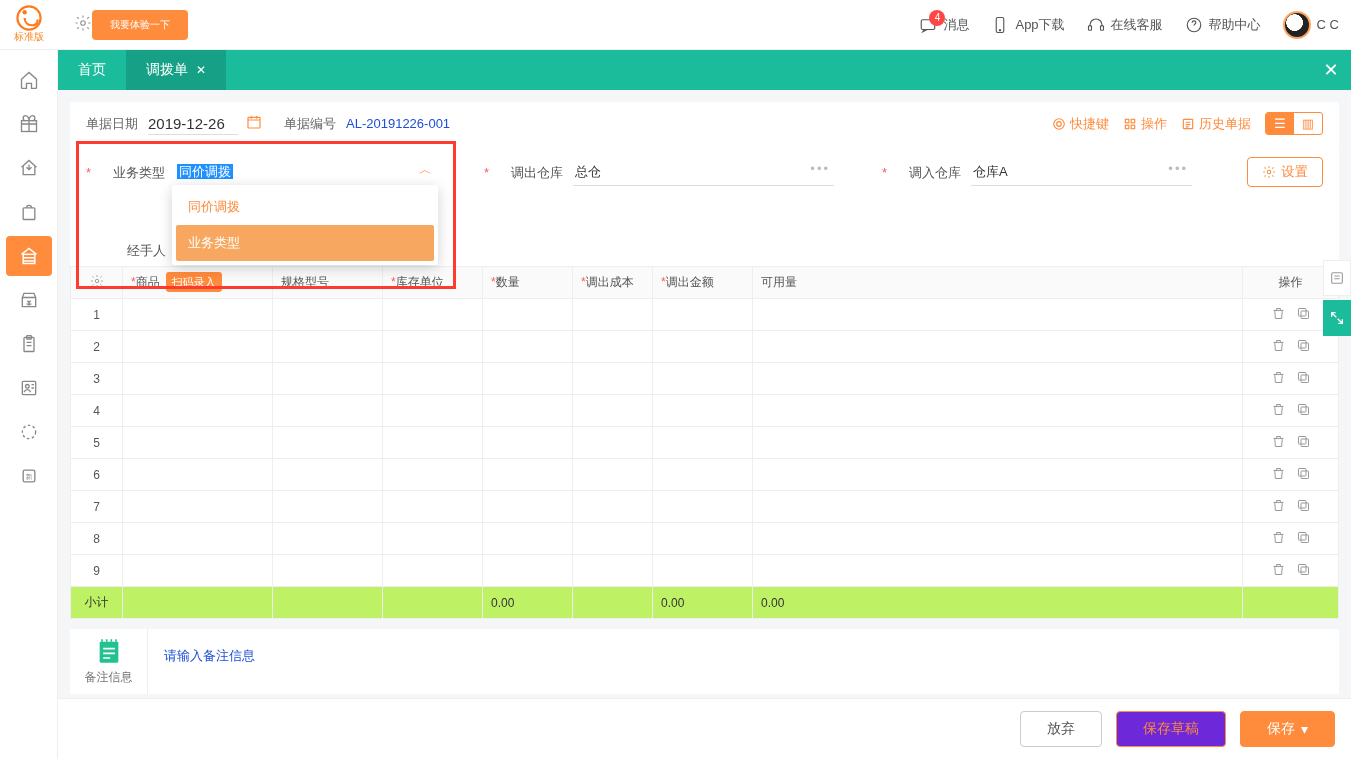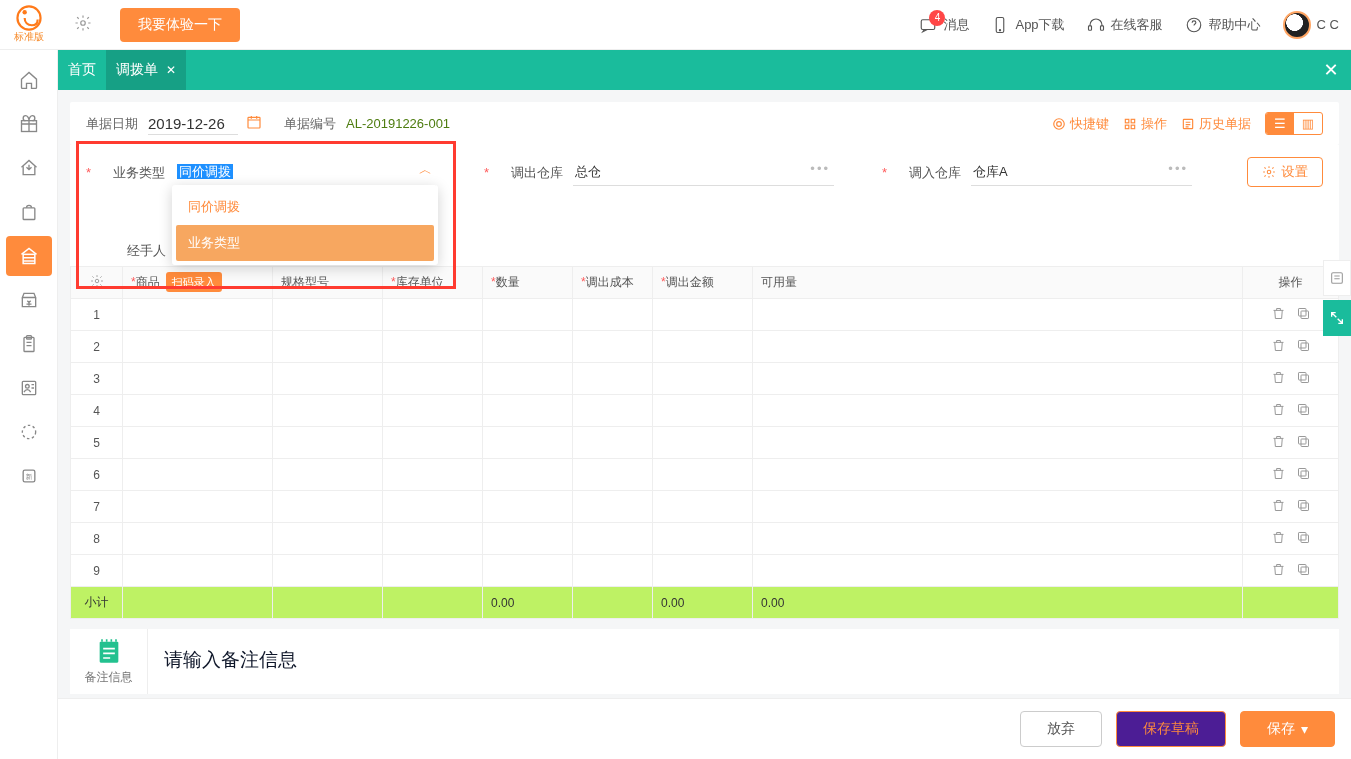--- a/index.html
+++ b/index.html
@@ -8,47 +8,47 @@
 
 .top-header { height: 50px; display: flex; align-items: center; border-bottom: 1px solid #eee; padding: 0 12px 0 0; }
 .logo-box { width: 58px; display: flex; flex-direction: column; align-items: center; justify-content: center; }
 .logo-box svg { width: 26px; height: 26px; }
 .logo-cap { font-size: 10px; color: #f78b2b; margin-top: -1px; }
 .search-box { display: flex; align-items: center; margin-left: 20px; width: 255px; border-bottom: 1px solid #ddd; height: 28px; }
 .search-box span { flex: 1; color: #333; font-size: 14px; }
 .chev { color: #f78b2b; font-size: 13px; }
 .gear-sm { margin-left: 16px; color: #999; }
 .gear-sm svg { width: 18px; height: 18px; }
-.orange-btn { background: #ff8b3c; color: #fff; border: none; border-radius: 4px; padding: 8px 18px; margin-left: 28px; font-size: 14px; cursor: pointer; }
+.orange-btn { background: #ff8b3c; color: #fff; border: none; border-radius: 4px; padding: 8px 18px; font-size: 10px; cursor: pointer; }
 .top-header-right { margin-left: auto; display: flex; align-items: center; gap: 22px; }
 .hri { display: flex; align-items: center; gap: 6px; color: #555; cursor: pointer; font-size: 13px; position: relative; }
 .hri svg { width: 18px; height: 18px; stroke: #555; }
 .badge { position: absolute; top: -6px; left: 10px; background: #ff4646; color: #fff; border-radius: 8px; font-size: 10px; min-width: 16px; height: 16px; display: flex; align-items: center; justify-content: center; padding: 0 4px; }
 .avatar { width: 28px; height: 28px; border-radius: 50%; background: radial-gradient(circle at 40% 40%, #fff 40%, #222 42%); border: 2px solid #ffa563; }
 
 
 .tab-bar { height: 40px; background: #1abc9c; display: flex; align-items: stretch; margin-left: 58px; }
-.tab { padding: 0 10px; display: flex; align-items: center; color: #fff; font-size: 14px; gap: 8px; cursor: pointer; }
+.tab { padding: 0 20px; display: flex; align-items: center; color: #fff; font-size: 14px; gap: 8px; cursor: pointer; }
 .tab.active { background: #16a085; }
 .tab-close { font-size: 12px; }
 .tab-bar-close { margin-left: auto; width: 40px; background: #1abc9c; display: flex; align-items: center; justify-content: center; color: #fff; font-size: 18px; cursor: pointer; }
 
 
 .sidebar { position: absolute; left: 0; top: 50px; bottom: 0; width: 58px; background: #fff; border-right: 1px solid #eee; display: flex; flex-direction: column; align-items: center; padding-top: 10px; gap: 4px; }
 .side-ic { width: 46px; height: 40px; display: flex; align-items: center; justify-content: center; color: #888; border-radius: 4px; cursor: pointer; }
 .side-ic svg { width: 20px; height: 20px; }
 .side-ic.active { background: #ff8b3c; color: #fff; }
 
 
 .page { position: absolute; left: 58px; right: 0; top: 90px; bottom: 0; display: flex; flex-direction: column; background: #f5f6f7; }
 .doc-head { background: #fff; margin: 12px 12px 0 12px; padding: 10px 16px; display: flex; align-items: center; font-size: 13px; border-radius: 2px; }
 .doc-head .lbl { color: #666; margin-right: 10px; }
 .doc-head .dt { color: #333; font-size: 15px; margin-right: 8px; border-bottom: 1px solid #ddd; padding: 2px 0; width: 90px; }
 .cal-ic { color: #ff8b3c; margin-right: 22px; }
-.doc-head .dn { color: #4d7c0f; }
+.doc-head .dn { color: #1d4ed8; }
 .doc-head-right { margin-left: auto; display: flex; align-items: center; gap: 14px; color: #666; }
 .orange-txt { color: #ff8b3c; display: flex; align-items: center; gap: 4px; cursor: pointer; text-align: center; }
 .view-toggle { display: flex; border: 1px solid #ff8b3c; border-radius: 3px; overflow: hidden; }
 .vt-a { background: #ff8b3c; color: #fff; padding: 3px 8px; }
 .vt-b { color: #ff8b3c; padding: 3px 8px; }
 
 .form-card { background: #fff; margin: 0 12px; padding: 14px 16px 4px 16px; display: flex; gap: 48px; flex-wrap: wrap; position: relative; }
 .fld { display: flex; align-items: center; width: 350px; position: relative; }
 .fld .star { color: #ff5c5c; margin-right: 2px; }
 .fld .fl { color: #555; width: 72px; text-align: right; margin-right: 10px; }
@@ -76,27 +76,27 @@
 .col-op { width: 96px; text-align: center; }
 .scan-btn { background: #ff8b3c; color: #fff; font-size: 11px; padding: 4px 6px; border-radius: 3px; margin-left: 6px; }
 .row-op { display: flex; gap: 10px; justify-content: center; color: #999; }
 .row-op svg { width: 15px; height: 15px; cursor: pointer; }
 tr.subtotal td { background: #bef264; font-weight: normal; color: #333; }
 
 
 .remark-card { background: #fff; margin: 10px 12px 0 12px; display: flex; align-items: stretch; }
 .remark-left { width: 78px; border-right: 1px solid #eee; display: flex; flex-direction: column; align-items: center; justify-content: center; gap: 4px; color: #777; font-size: 12px; padding: 8px 0; }
 .remark-left svg { width: 28px; height: 28px; fill: #23c18f; }
-.remark-input { flex: 1; padding: 18px 16px; color: #0f172a; font-size: 19px; }
+.remark-input { flex: 1; padding: 18px 16px; color: #1d4ed8; font-size: 13px; }
 
 
 .foot { margin-top: auto; background: #fff; border-top: 1px solid #eee; padding: 12px 16px; display: flex; justify-content: flex-end; gap: 14px; }
 .btn { padding: 8px 26px; border-radius: 4px; font-size: 14px; cursor: pointer; display: flex; align-items: center; gap: 6px; }
 .btn-plain { background: #fff; border: 1px solid #ccc; color: #555; }
-.btn-outline { background: #4c1d95; border: 1px solid #ff8b3c; color: #ff8b3c; }
+.btn-outline { background: #6d28d9; border: 1px solid #ff8b3c; color: #ff8b3c; }
 .btn-primary { background: #ff8b3c; border: 1px solid #ff8b3c; color: #fff; }
 
 
 .float-r { position: absolute; right: 0; top: 260px; width: 28px; height: 36px; background: #fff; border: 1px solid #eee; display: flex; align-items: center; justify-content: center; color: #999; z-index: 30; }
 .float-r2 { position: absolute; right: 0; top: 300px; width: 28px; height: 36px; background: #1abc9c; color: #fff; display: flex; align-items: center; justify-content: center; z-index: 30; }
 </style>
 </head>
 <body>
 
 <div class="top-header">

